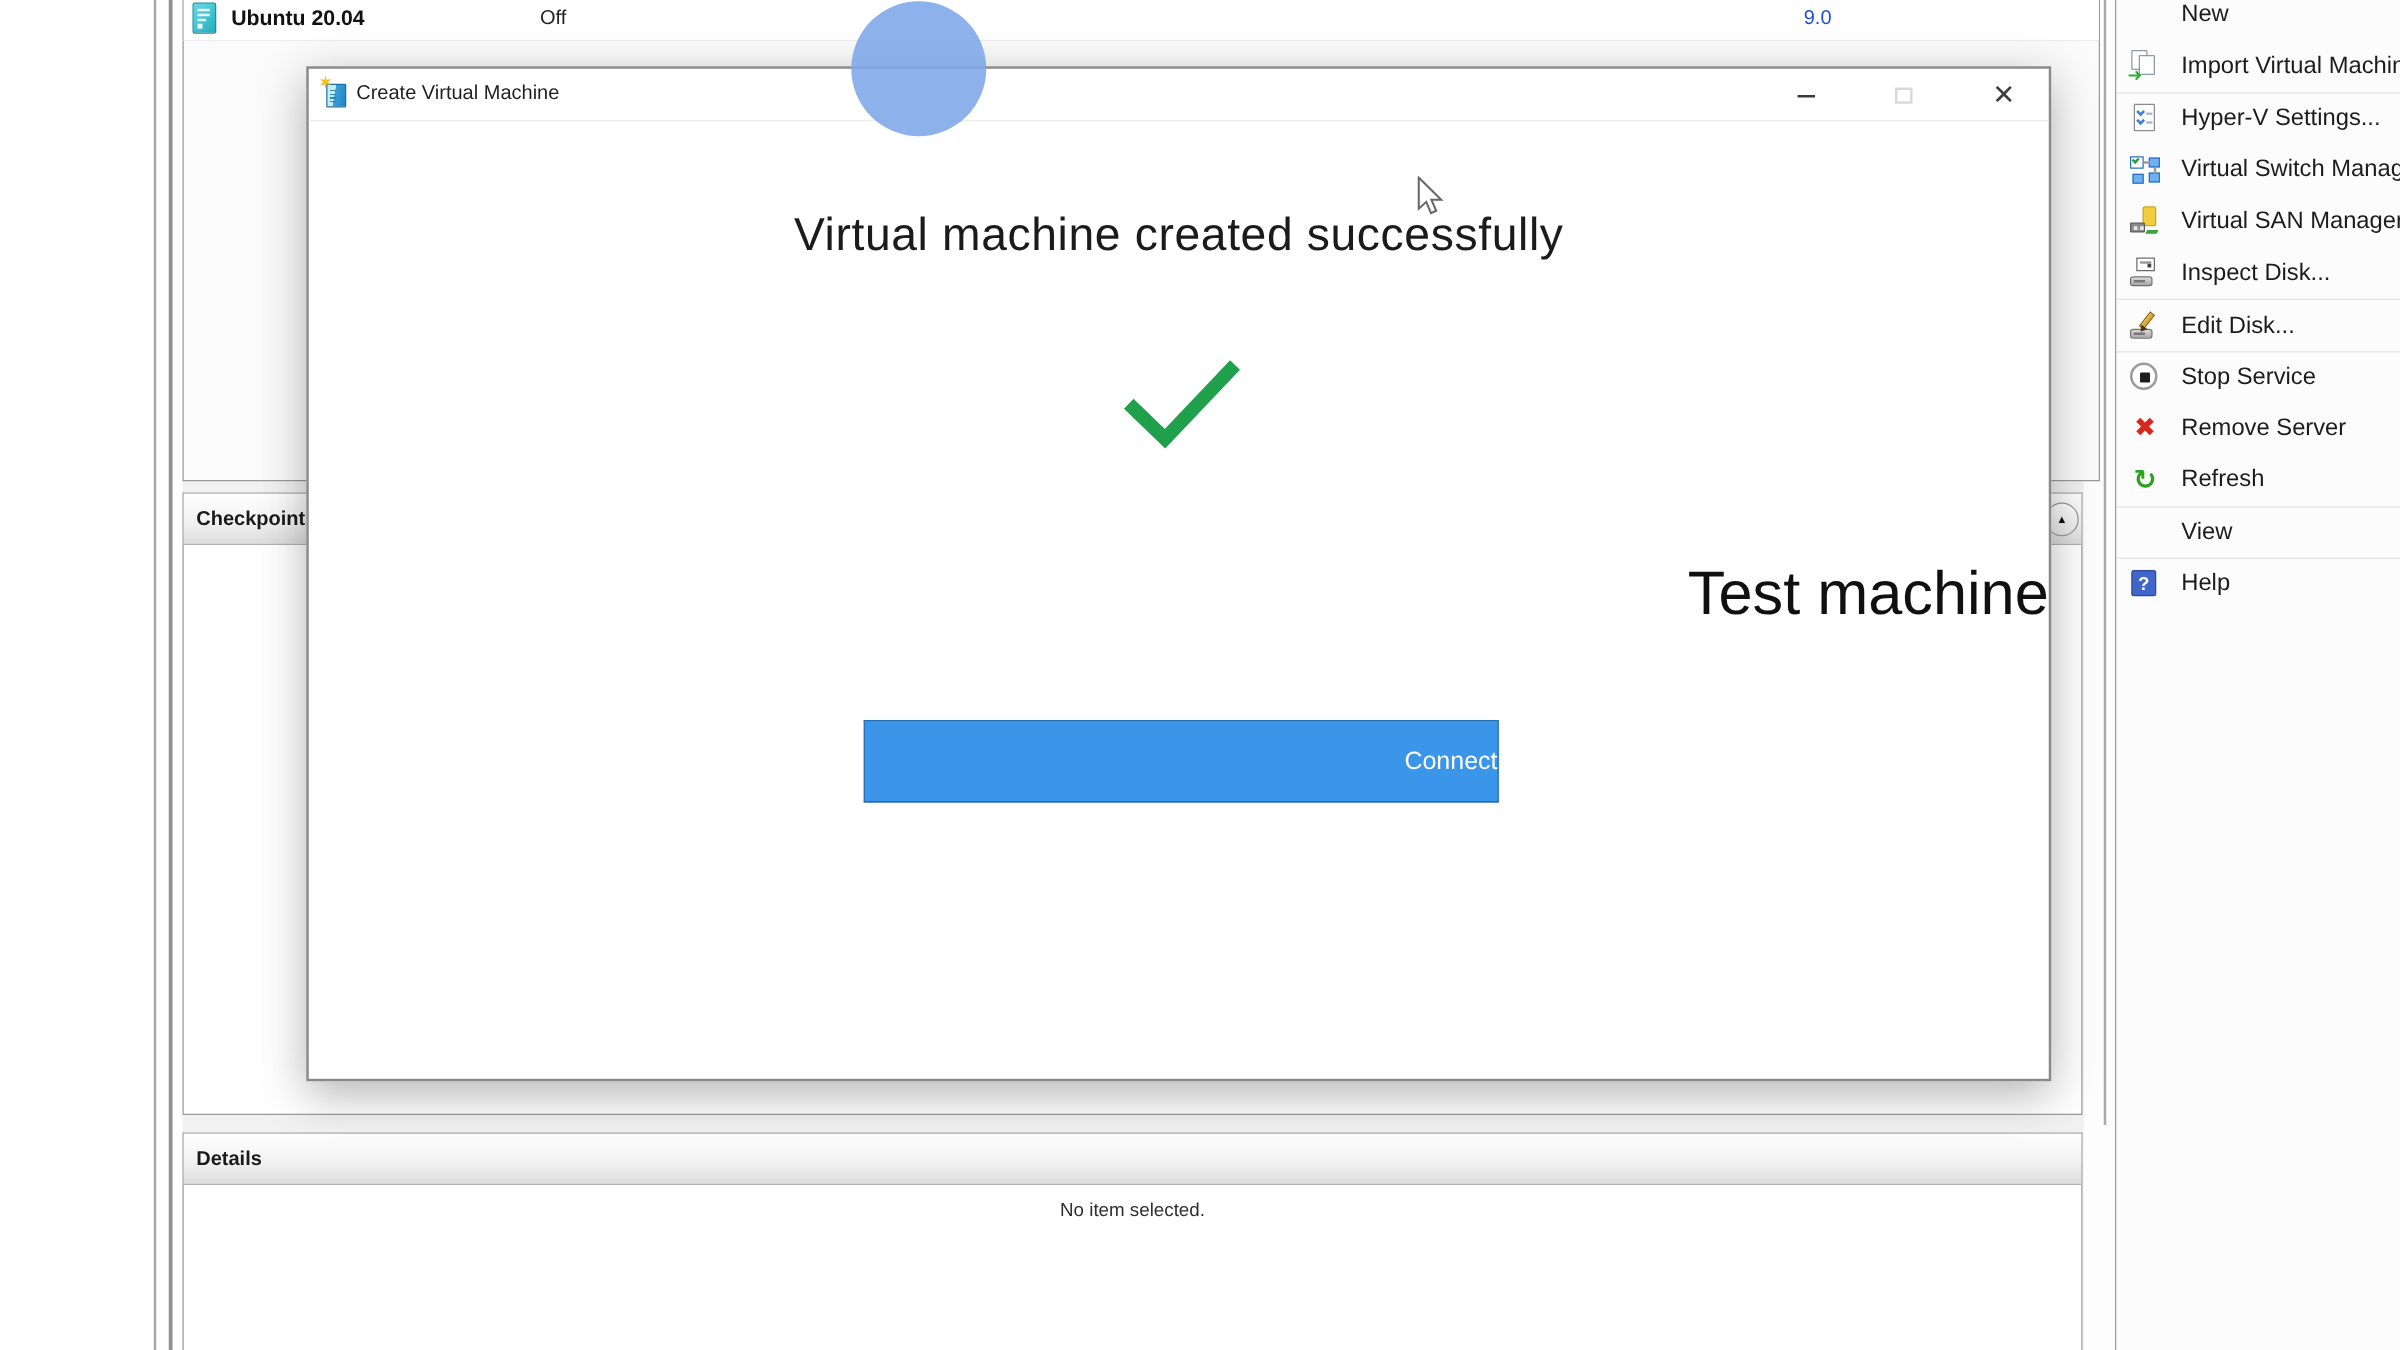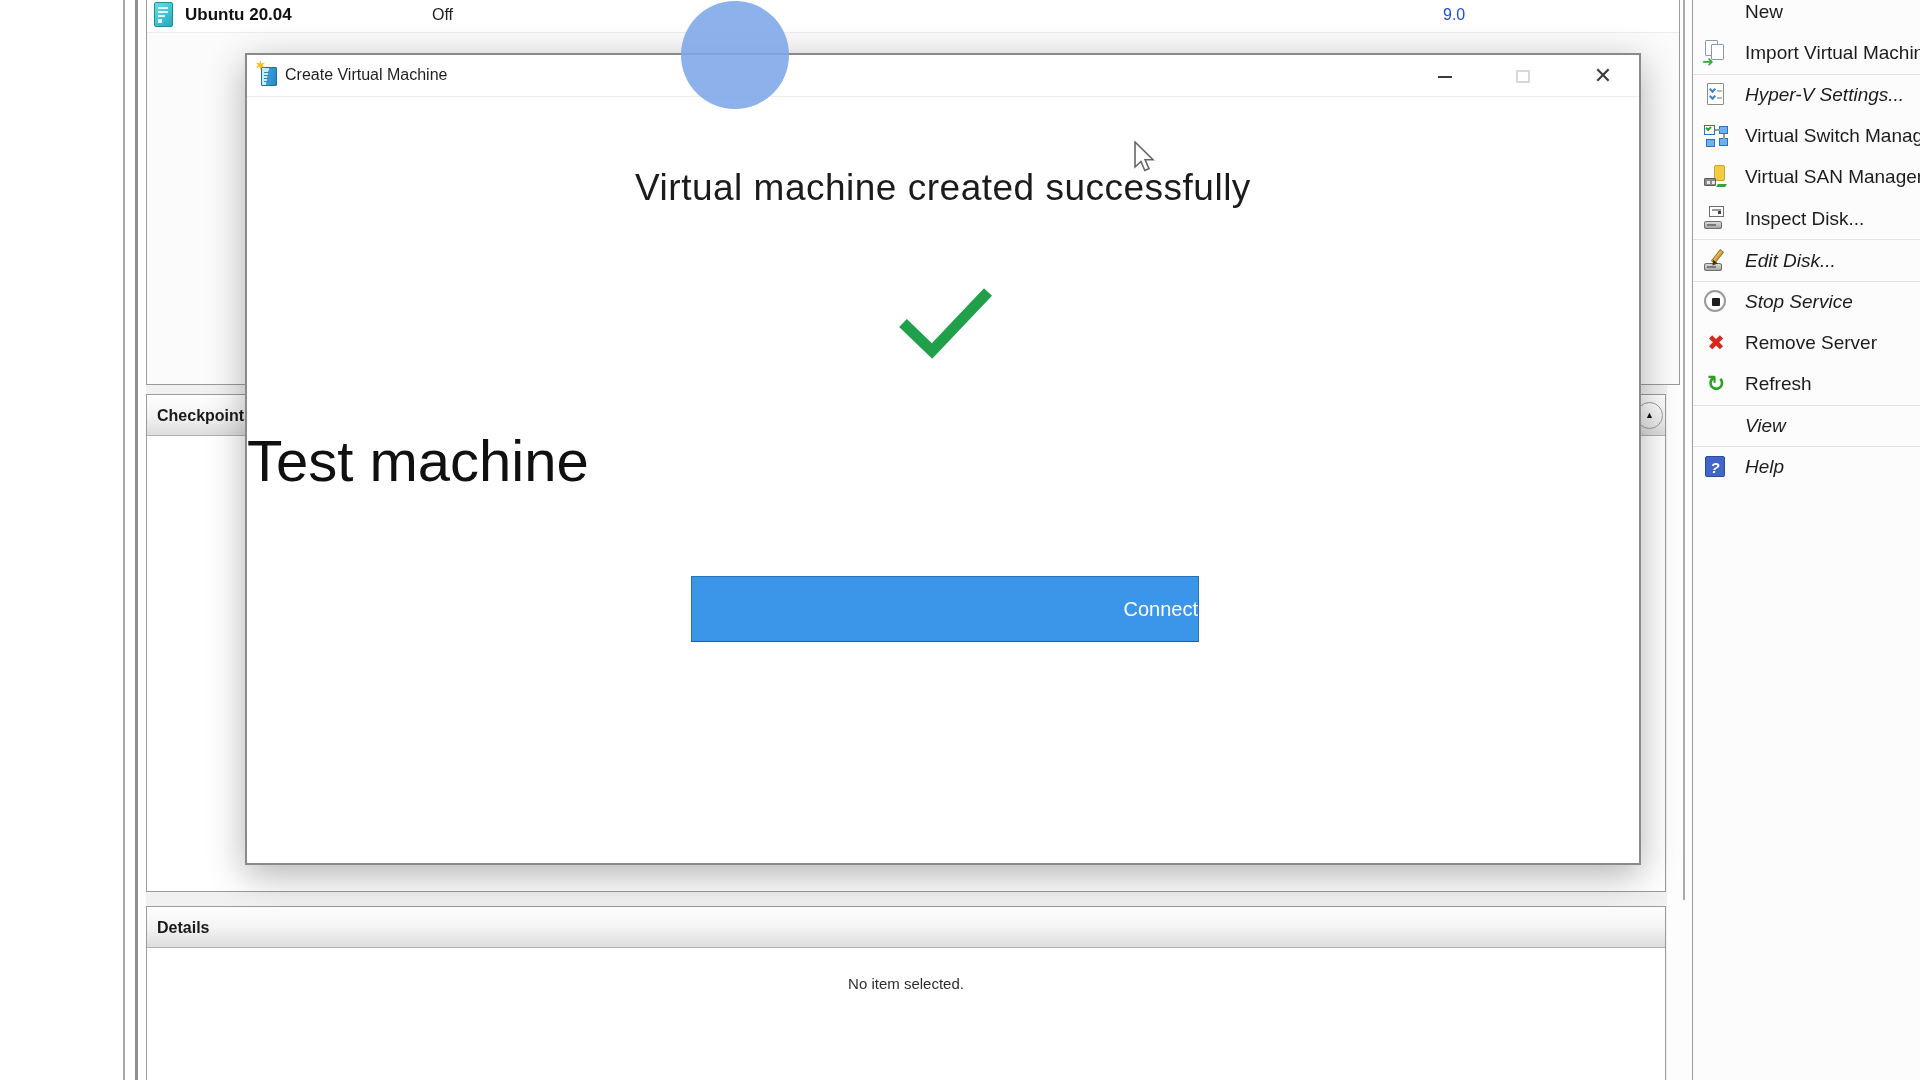--- a/index.html
+++ b/index.html
@@ -40,21 +40,21 @@
   .vm-icon i:nth-child(3){ top:12px; width:7px; }
   .vm-icon b { position:absolute; left:3px; bottom:3px; width:4px; height:4px; background:rgba(255,255,255,.9); }
 
   .checkpoints-pane { left:146px; top:394px; width:1520px; height:498px; }
   .collapse-btn {
     position:absolute; right:2px; top:7px; width:27px; height:27px; border-radius:50%;
     background:linear-gradient(180deg,#ffffff,#e8e8e8); border:1px solid #9a9a9a;
     text-align:center; line-height:25px; font-size:9px; color:#111; cursor:default;
   }
   .details-pane { left:146px; top:906px; width:1520px; height:180px; }
-  .details-empty { text-align:center; padding-top:27px; font-size:15px; color:#2e2e2e; }
+  .details-empty { text-align:center; padding-top:12px; font-size:15px; color:#2e2e2e; }
 
   
   .dialog {
     position:absolute; left:245px; top:53px; width:1396px; height:812px;
     background:#ffffff; border:2px solid #8a8a8a;
     box-shadow:0 10px 35px rgba(0,0,0,.30); z-index:10;
   }
   .dialog-titlebar { position:relative; height:42px; border-bottom:1px solid #ececec; }
   .dialog-title { position:absolute; left:38px; top:11px; font-size:16px; color:#1f1f1f; }
   .dialog-icon { position:absolute; left:11px; top:9px; width:20px; height:23px; }
@@ -73,22 +73,22 @@
   .btn-max { left:1262px; }
   .btn-max i { display:block; margin:7px auto 0; width:14px; height:13px; border:2px solid #d9d9d9; }
   .btn-close { left:1342px; font-size:22px; font-weight:300; color:#3c3c3c; line-height:26px; }
 
   .dialog-heading {
     position:absolute; left:0; top:112px; width:100%; text-align:center;
     font-size:37px; font-weight:300; letter-spacing:.5px; color:#1b1b1b;
   }
   .check-wrap { position:absolute; left:648px; top:228px; width:100px; height:80px; }
   .dialog-vmname {
-    position:absolute; left:0; top:372px; width:100%; text-align:left;
-    font-size:58px; font-weight:400; color:#101010;
+    position:absolute; left:0; top:392px; width:100%; text-align:right;
+    font-size:49px; font-weight:400; color:#101010;
   }
   .btn-connect {
     position:absolute; left:444px; top:521px; width:508px; height:66px;
     background:#3b96ea; border:1px solid #2a72b8; border-bottom-color:#1f5d99;
     color:#ffffff; font-size:20px; text-align:right; line-height:64px; cursor:default;
   }
   .btn-editsettings {
     position:absolute; left:444px; top:625px; width:508px; height:67px;
     background:#e2e2e2; border:1px solid #7e7e7e;
     color:#141414; font-size:20px; text-align:center; line-height:65px; cursor:default;
@@ -97,21 +97,21 @@
   
   .actions-panel {
     position:absolute; left:1692px; top:0; width:228px; height:1080px;
     background:#fcfcfc; border-left:1px solid #9b9b9b; overflow:hidden;
   }
   .actions-list { position:absolute; left:0; top:-9px; width:100%; }
   .action-row {
     height:41.4px; display:flex; align-items:center; padding-left:10px;
     white-space:nowrap; overflow:hidden; cursor:default;
   }
-  .action-row.group-start { border-top:1px solid #e2e2e2;font-style:italic; }
+  .action-row.group-start { border-top:1px solid #e2e2e2; }
   .action-label { margin-left:16px; font-size:19px; color:#1c1c1c; }
   .no-icon .action-label { margin-left:42px; }
   .aicon { position:relative; width:26px; height:26px; flex:0 0 26px; }
 
   
   .ic-import .p1,.ic-import .p2 { position:absolute; background:#fff; border:1px solid #8c9aa6; width:13px; height:16px; border-radius:1px; }
   .ic-import .p1 { left:2px; top:0; }
   .ic-import .p2 { left:8px; top:4px; }
   .ic-import .arr { position:absolute; left:-1px; bottom:-3px; color:#2fae3a; font-size:14px; font-weight:bold; }
   

